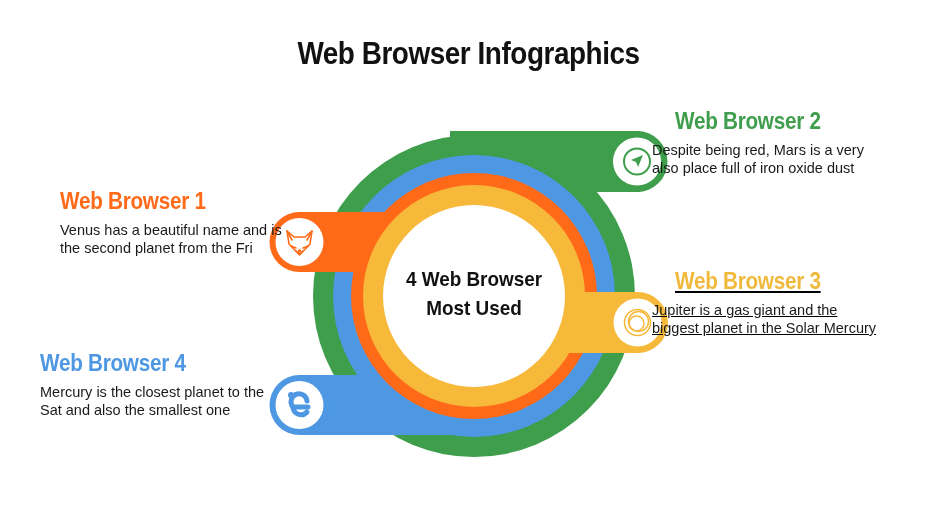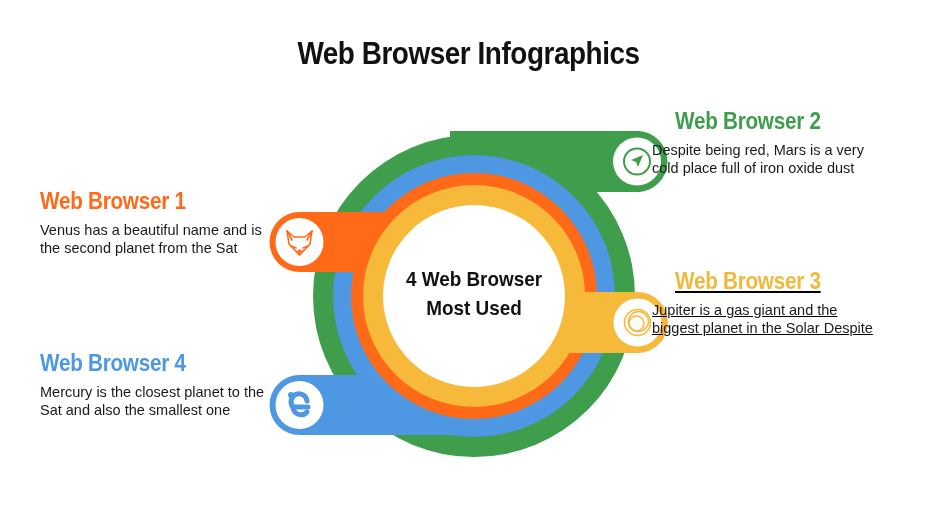--- a/index.html
+++ b/index.html
@@ -12,21 +12,21 @@
   }
   .block { position: absolute; width: 230px; }
   .block h2 {
     margin: 0; font-weight: bold; font-size: 23px; letter-spacing: -0.3px;
     transform: scaleX(0.9);
   }
   .block p { margin: 6px 0 0 0; font-size: 14.5px; line-height: 18px; color: #1a1a1a; }
   .left h2 { transform-origin: left center; }
   .right { }
   .right h2 { transform-origin: right center; }
-  #b1 { left: 40px; top: 188px; }
+  #b1 { left: 60px; top: 188px; }
   #b4 { left: 40px; top: 350px; }
   #b2 { left: 652px; top: 108px; }
   #b3 { left: 652px; top: 268px; text-decoration: underline; }
   svg.diagram { position: absolute; left: 0; top: 0; }
   .center-text {
     position: absolute; left: 384px; top: 264px; width: 180px; text-align: center;
     font-weight: bold; font-size: 21px; line-height: 29px; color: #111;
     transform: scaleX(0.9); transform-origin: center;
   }
 </style>
@@ -95,29 +95,29 @@
   </g>
 </svg>
 
 <div class="center-text">
   <div>4 Web Browser</div>
   <div>Most Used</div>
 </div>
 
 <div class="block left" id="b1">
   <h2 style="color:#ff6a19">Web Browser 1</h2>
-  <p>Venus has a beautiful name and is the second planet from the Sat</p>
+  <p>Venus has a beautiful name and is the second planet from the Fri</p>
 </div>
 
 <div class="block left" id="b4">
   <h2 style="color:#4d97e3">Web Browser 4</h2>
   <p>Mercury is the closest planet to the Sat and also the smallest one</p>
 </div>
 
 <div class="block right" id="b2">
   <h2 style="color:#3e9e4c">Web Browser 2</h2>
-  <p>Despite being red, Mars is a very cold place full of iron oxide dust</p>
+  <p>Despite being red, Mars is a very also place full of iron oxide dust</p>
 </div>
 
 <div class="block right" id="b3">
   <h2 style="color:#f0b93c">Web Browser 3</h2>
-  <p>Jupiter is a gas giant and the biggest planet in the Solar Despite</p>
+  <p>Jupiter is a gas giant and the biggest planet in the Solar Mercury</p>
 </div>
 
 </body></html>

